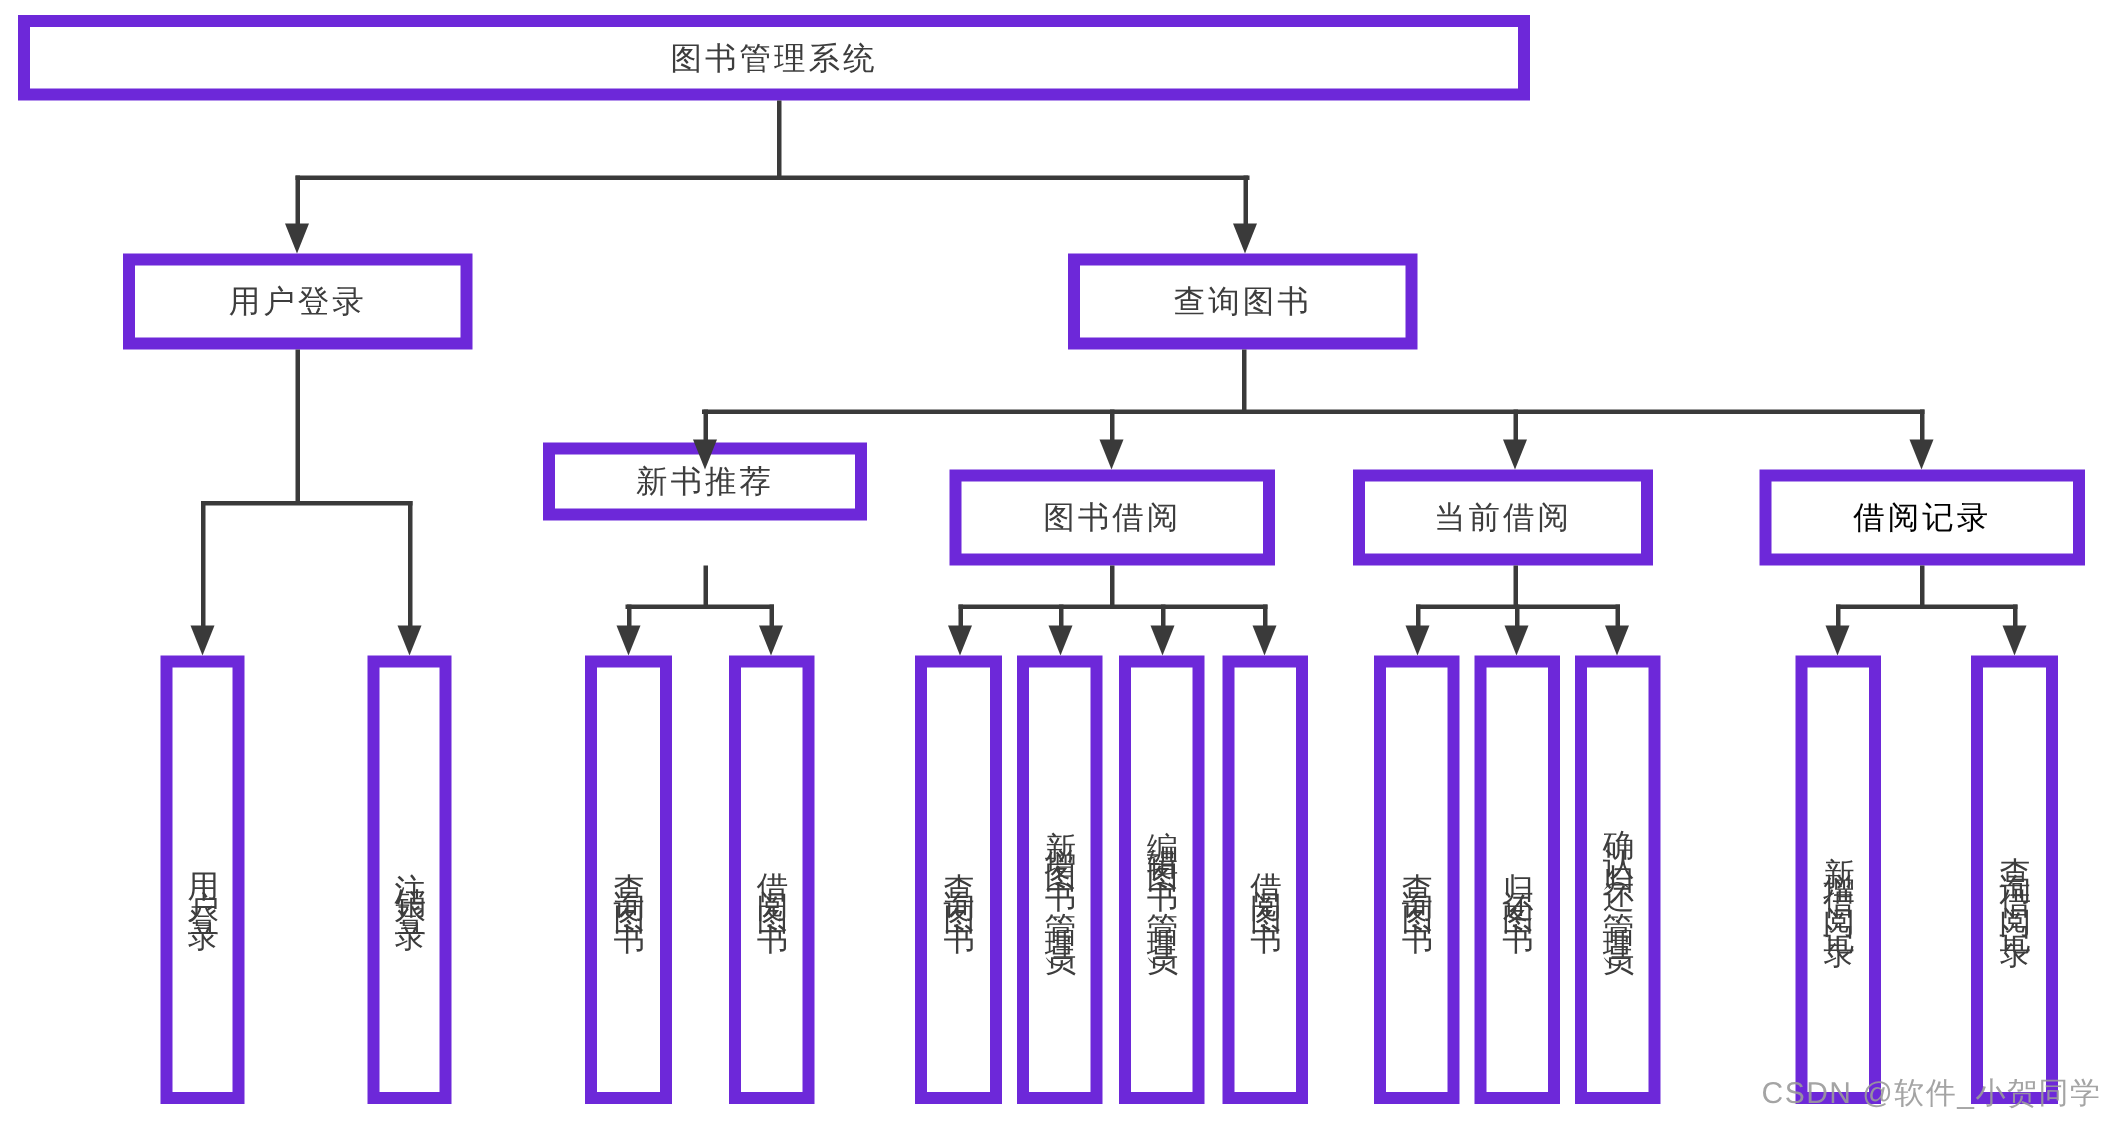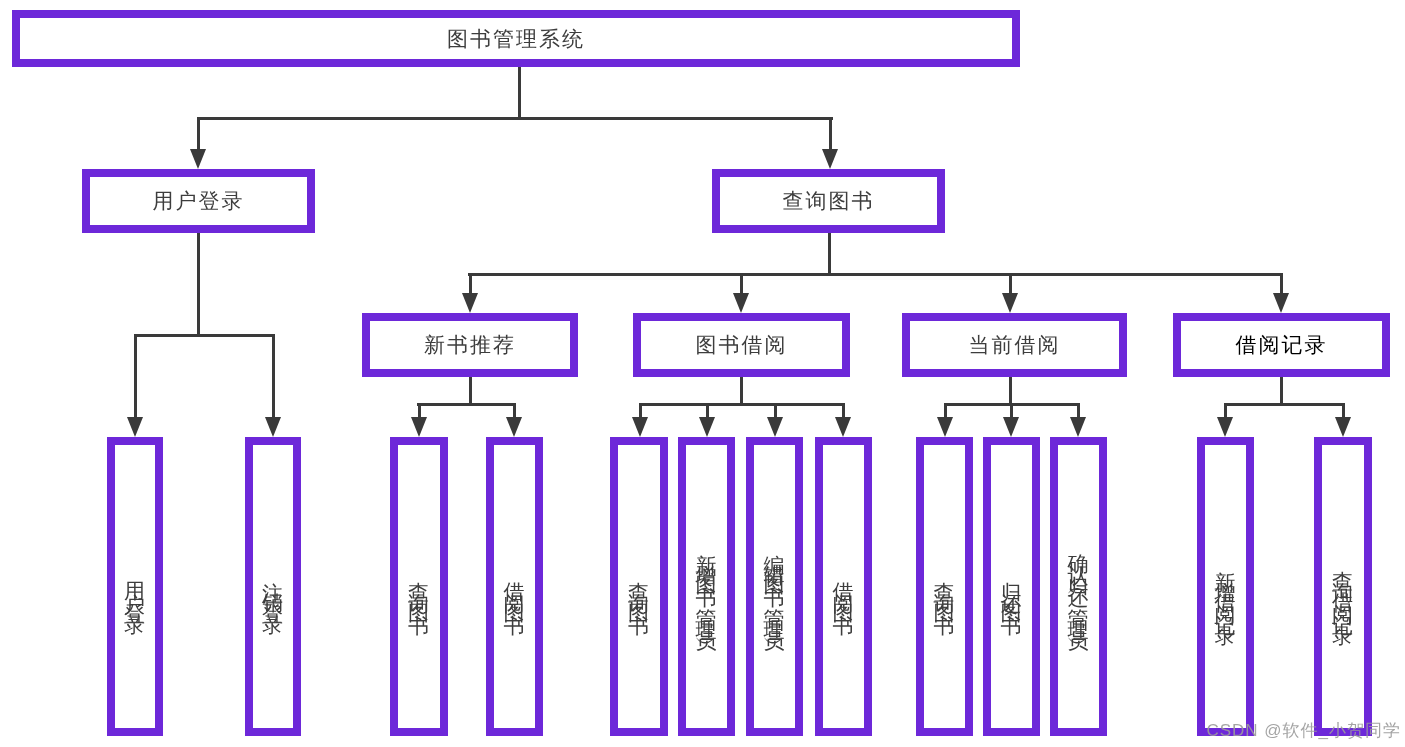--- a/index.html
+++ b/index.html
@@ -49,21 +49,21 @@
     position:absolute;
     width:0; height:0;
     border-left:8px solid transparent;
     border-right:8px solid transparent;
     border-top:20px solid #3a3a3a;
   }
   .watermark {
     position:absolute;
     right:4px;
     bottom:5px;
-    font-size:17px;
+    font-size:20px;
     color:#9b9b9b;
     opacity:0.9;
     letter-spacing:1px;
     z-index:10;
     white-space:nowrap;
   }
 </style>
 </head>
 <body>
 
@@ -71,27 +71,27 @@
   <div class="watermark">CSDN @软件_小贺同学</div>
 <div class="node hbox" style="left: 12px; top: 10px; width: 1008px; height: 57px;">
       <span class="lbl" style="color: rgb(61, 61, 61);">图书管理系统</span>
     </div>
     <div class="node hbox" style="left: 82px; top: 169px; width: 233px; height: 64px;">
       <span class="lbl" style="color: rgb(61, 61, 61);">用户登录</span>
     </div>
     <div class="node hbox" style="left: 712px; top: 169px; width: 233px; height: 64px;">
       <span class="lbl" style="color: rgb(61, 61, 61);">查询图书</span>
     </div>
-    <div class="node hbox" style="left: 362px; top: 313px; width: 216px; height: 64px;">
+    <div class="node hbox" style="left: 362px; top: 295px; width: 216px; height: 52px;">
       <span class="lbl" style="color: rgb(61, 61, 61);">新书推荐</span>
     </div>
     <div class="node hbox" style="left: 633px; top: 313px; width: 217px; height: 64px;">
       <span class="lbl" style="color: rgb(61, 61, 61);">图书借阅</span>
     </div>
-    <div class="node hbox" style="left: 902px; top: 313px; width: 225px; height: 64px;">
+    <div class="node hbox" style="left: 902px; top: 313px; width: 200px; height: 64px;">
       <span class="lbl" style="color: rgb(61, 61, 61);">当前借阅</span>
     </div>
     <div class="node hbox" style="left: 1173px; top: 313px; width: 217px; height: 64px;">
       <span class="lbl" style="color: #000000;">借阅记录</span>
     </div>
     <div class="node vbox" style="left: 107px; top: 437px; width: 56px; height: 299px;">
       <span class="lbl" style="color: rgb(61, 61, 61);">用户登录</span>
     </div>
     <div class="node vbox" style="left: 245px; top: 437px; width: 56px; height: 299px;">
       <span class="lbl" style="color: rgb(61, 61, 61);">注销登录</span>

